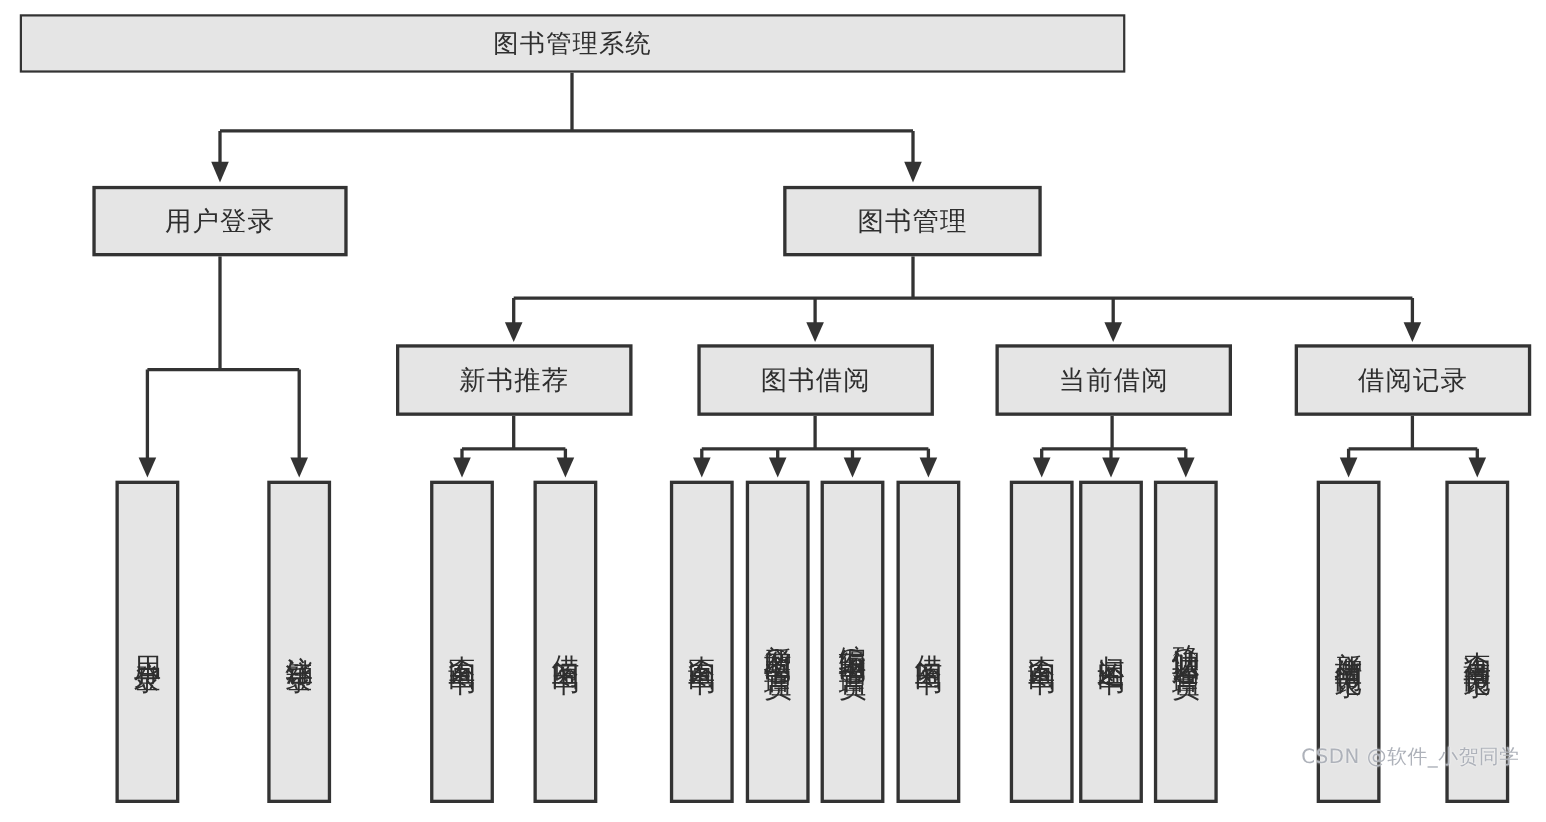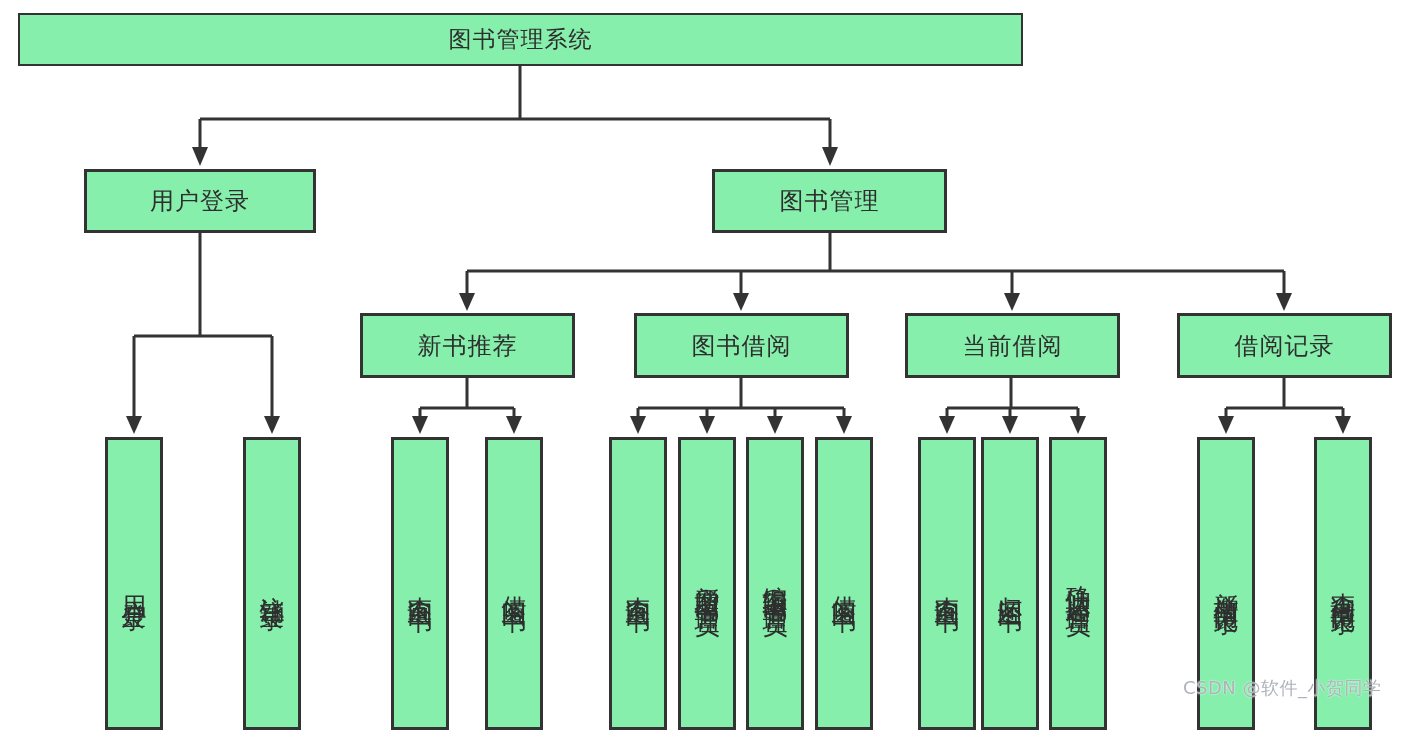--- a/index.html
+++ b/index.html
@@ -18,21 +18,21 @@
   svg.edges {
     position: absolute;
     left: 0; top: 0;
     width: 1405px;
     height: 747px;
   }
   .node {
     position: absolute;
     box-sizing: border-box;
     border: 3px solid #333333;
-    background: #86efac;
+    background: #e5e5e5;
     display: flex;
     align-items: center;
     justify-content: center;
     color: #2e2e2e;
   }
   .node.lvl1 { border-width: 2.5px; }
   .node.lvl1 span { font-size: 23px; letter-spacing: 1px; }
   .node.lvl2 span, .node.lvl3 span { font-size: 24px; letter-spacing: 1px; }
   .node.leaf span {
     writing-mode: vertical-rl;

